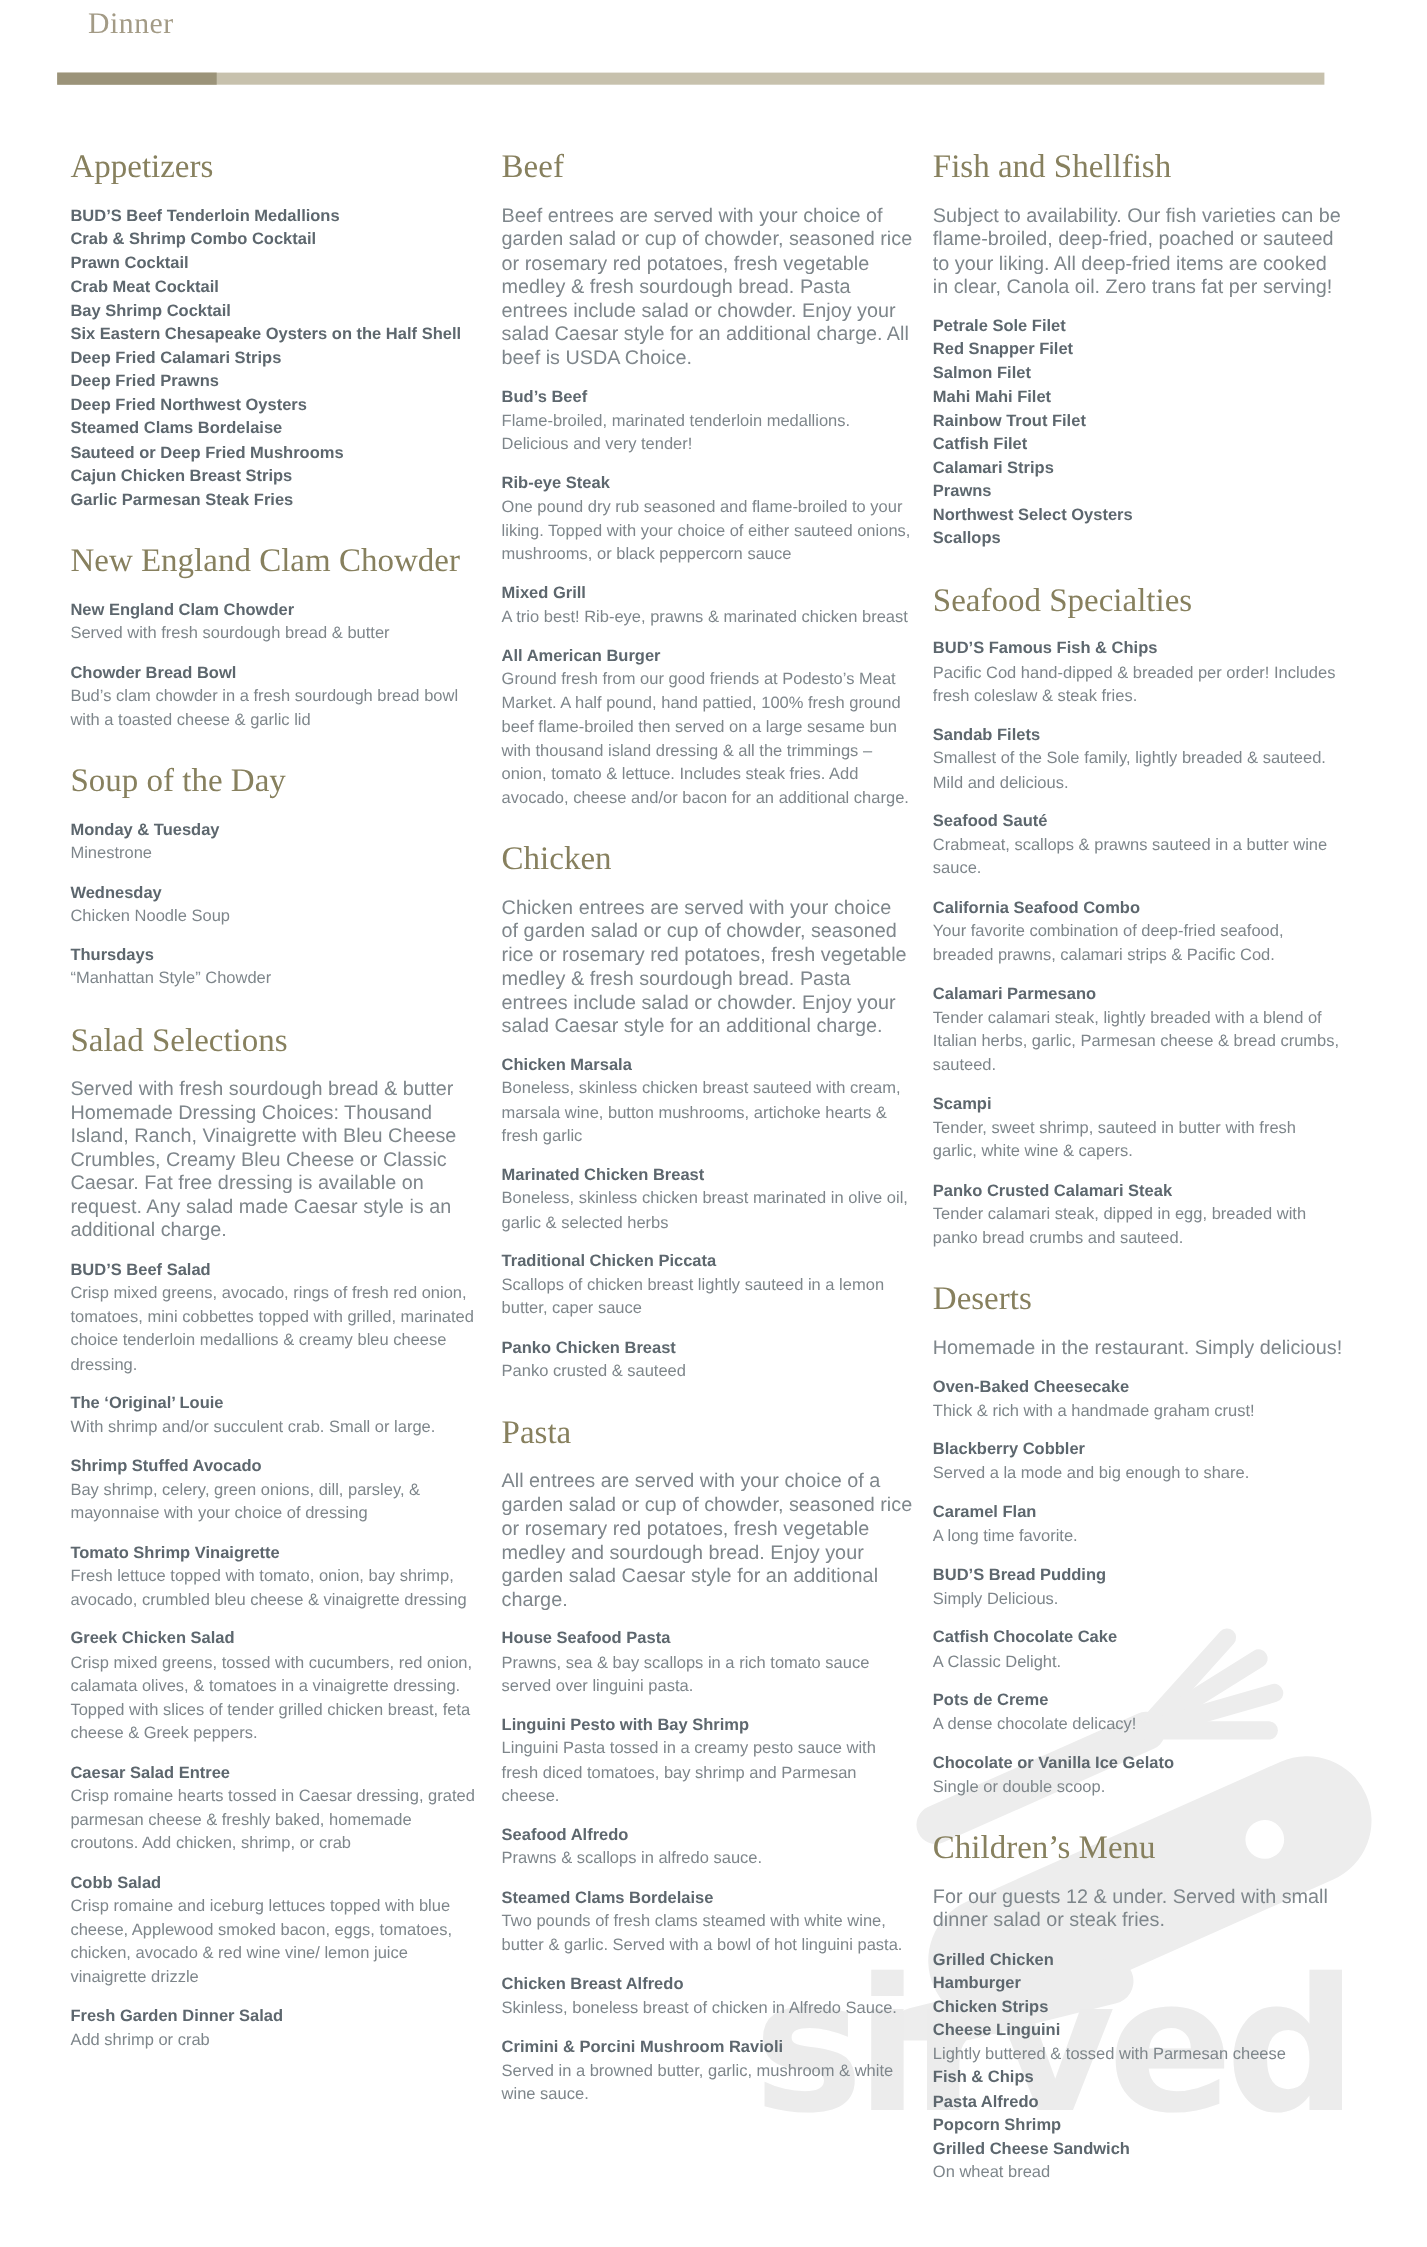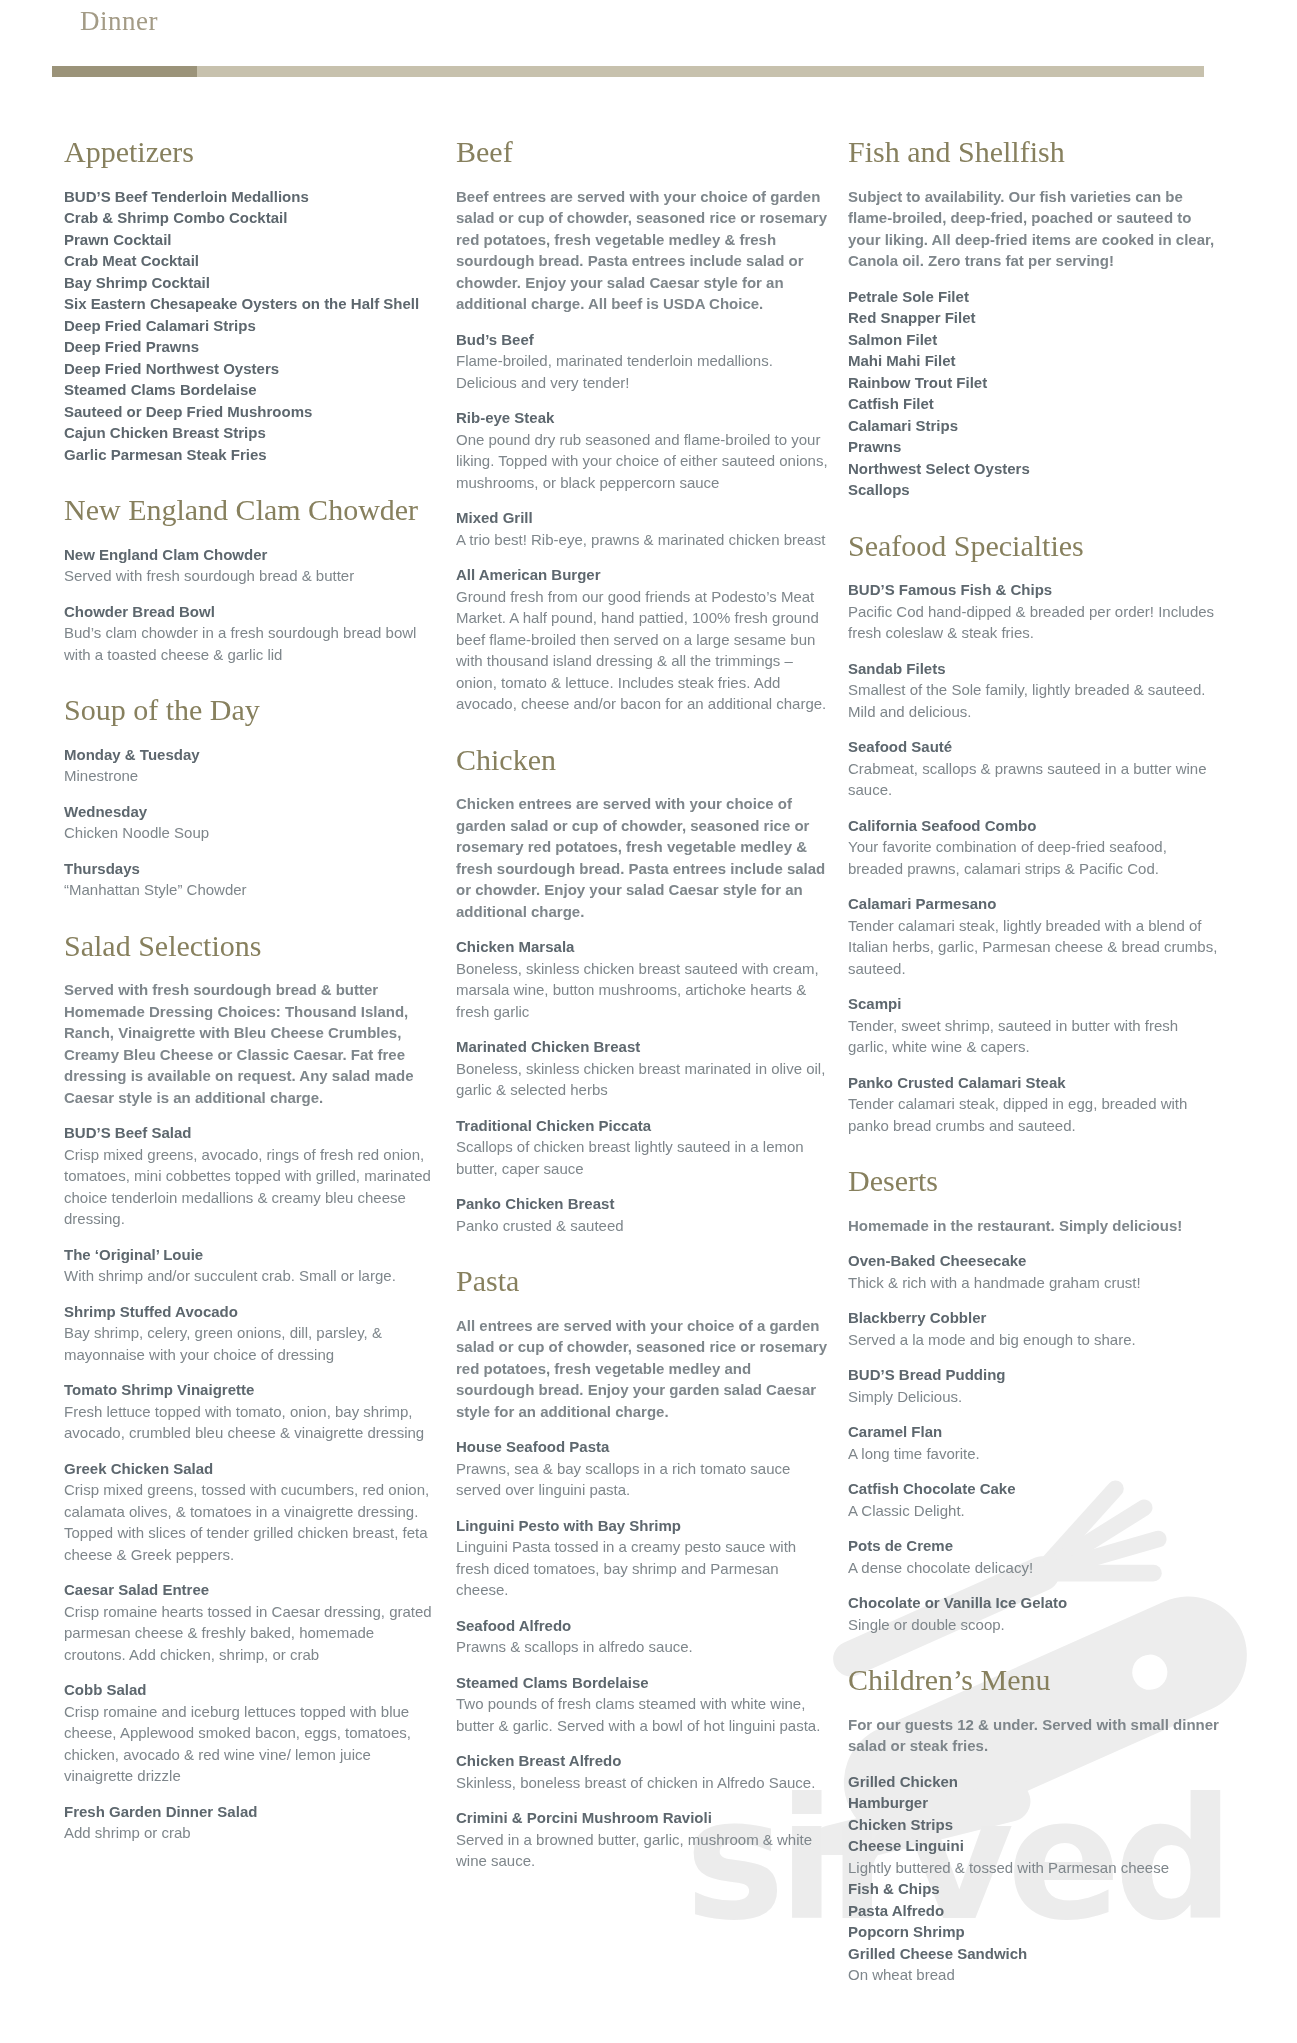--- a/index.html
+++ b/index.html
@@ -58,24 +58,23 @@
   .section-heading {
     font-family:"Liberation Serif", serif;
     font-weight:400;
     font-size:30px;
     line-height:1.15;
     color:#87805e;
     margin:28px 0 16px 0;
   }
   .col section.section:first-child .section-heading { margin-top:28px; }
   .intro {
-    font-size:15px; line-height:21.5px;
+    font-size:18px; line-height:21.5px;
     color:#7e868b;
     margin:0 0 14px 0;
-    font-weight:bold;
   }
   .tight-list { margin:0 0 14px 0; }
   .tight-list .line {
     font-size:15px; line-height:21.5px;
     font-weight:bold;
     color:#5d676e;
   }
   .tight-list .line.normal {
     font-weight:normal;
     color:#7e868b;
@@ -332,26 +331,26 @@
         <p class="intro">Homemade in the restaurant. Simply delicious!</p>
         <div class="item">
           <div class="item-name">Oven-Baked Cheesecake</div>
           <div class="item-desc">Thick &amp; rich with a handmade graham crust!</div>
         </div>
         <div class="item">
           <div class="item-name">Blackberry Cobbler</div>
           <div class="item-desc">Served a la mode and big enough to share.</div>
         </div>
         <div class="item">
+          <div class="item-name">Caramel Flan</div>
+          <div class="item-desc">A long time favorite.</div>
+        </div>
+        <div class="item">
           <div class="item-name">BUD’S Bread Pudding</div>
           <div class="item-desc">Simply Delicious.</div>
-        </div>
-        <div class="item">
-          <div class="item-name">Caramel Flan</div>
-          <div class="item-desc">A long time favorite.</div>
         </div>
         <div class="item">
           <div class="item-name">Catfish Chocolate Cake</div>
           <div class="item-desc">A Classic Delight.</div>
         </div>
         <div class="item">
           <div class="item-name">Pots de Creme</div>
           <div class="item-desc">A dense chocolate delicacy!</div>
         </div>
         <div class="item">

